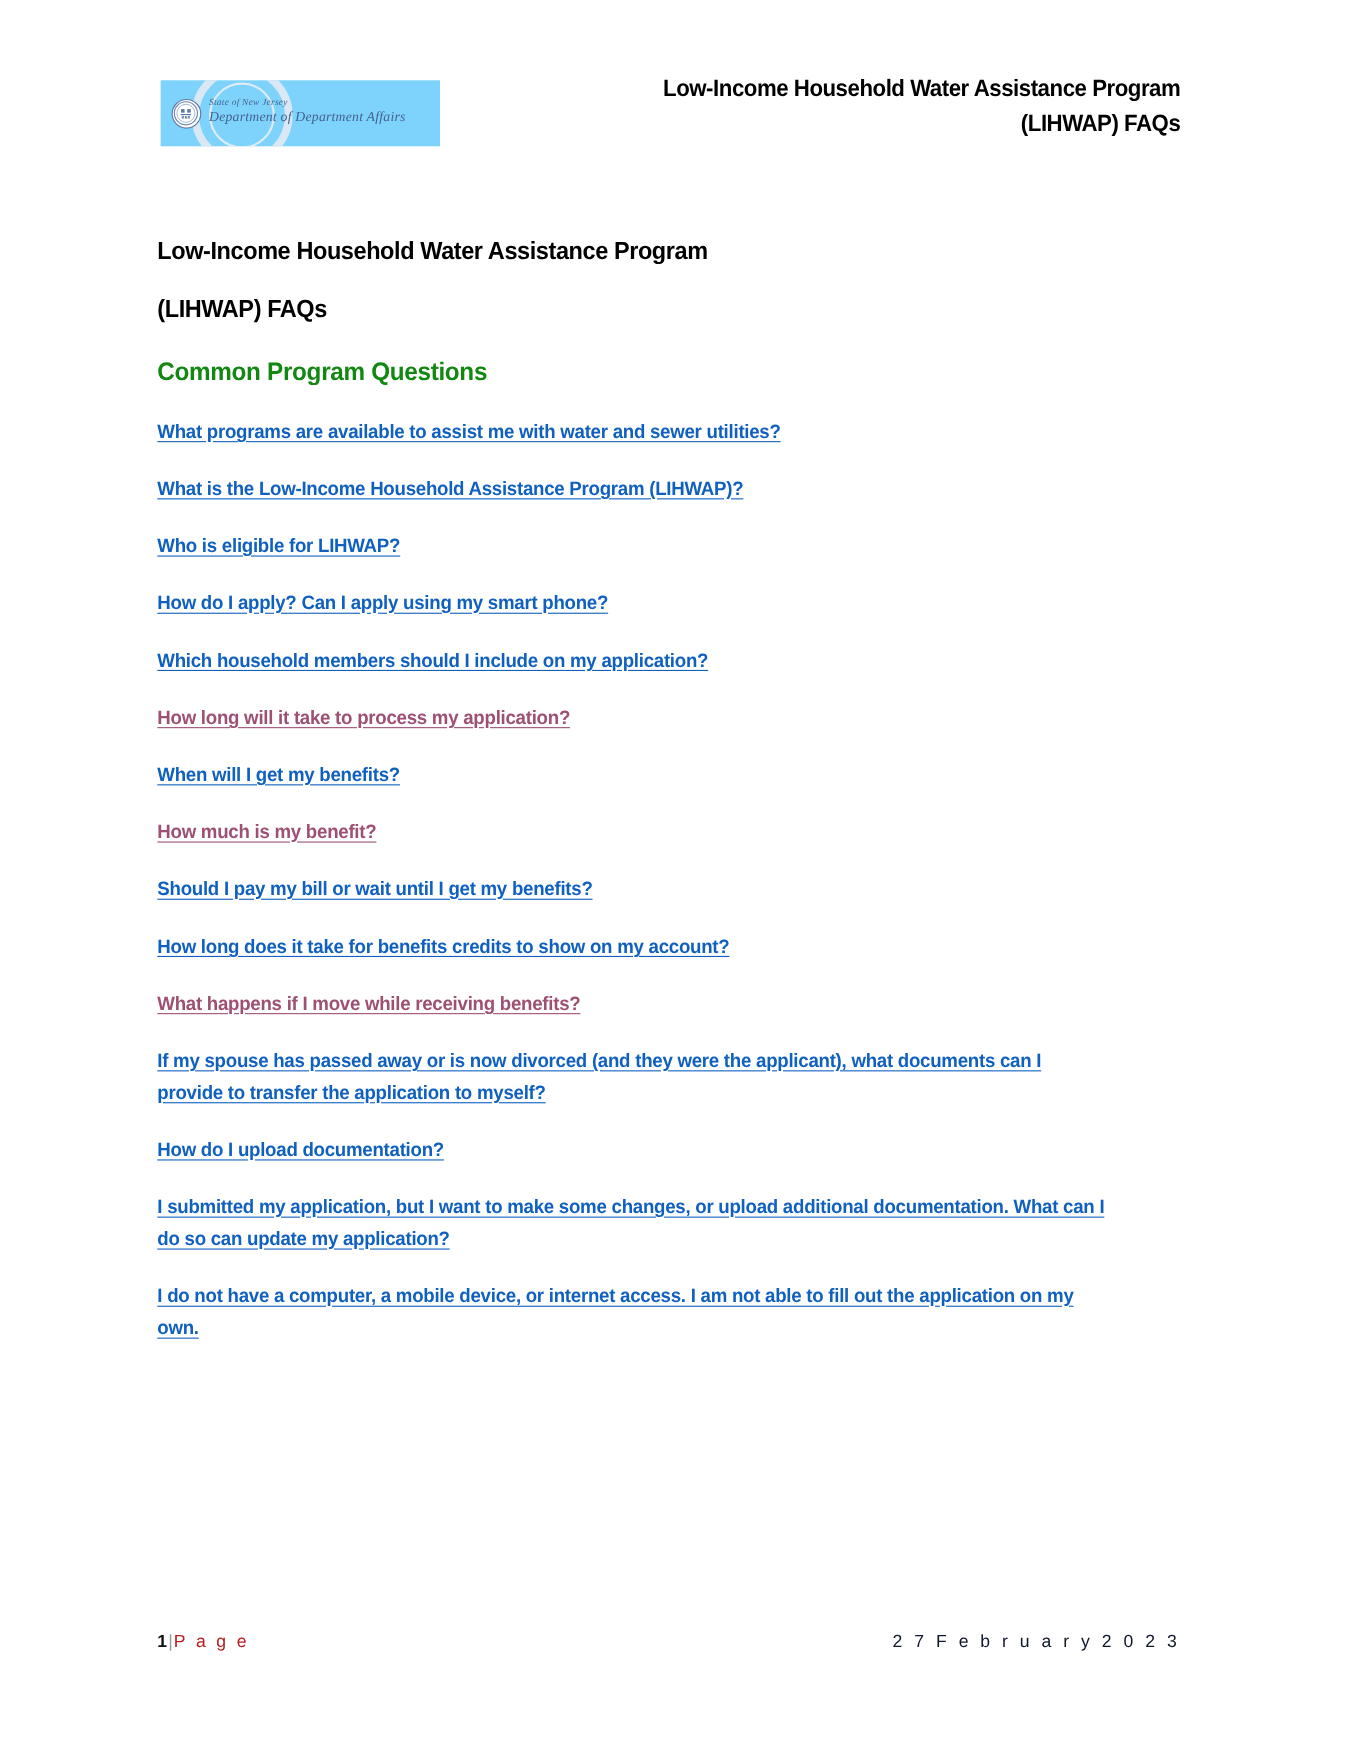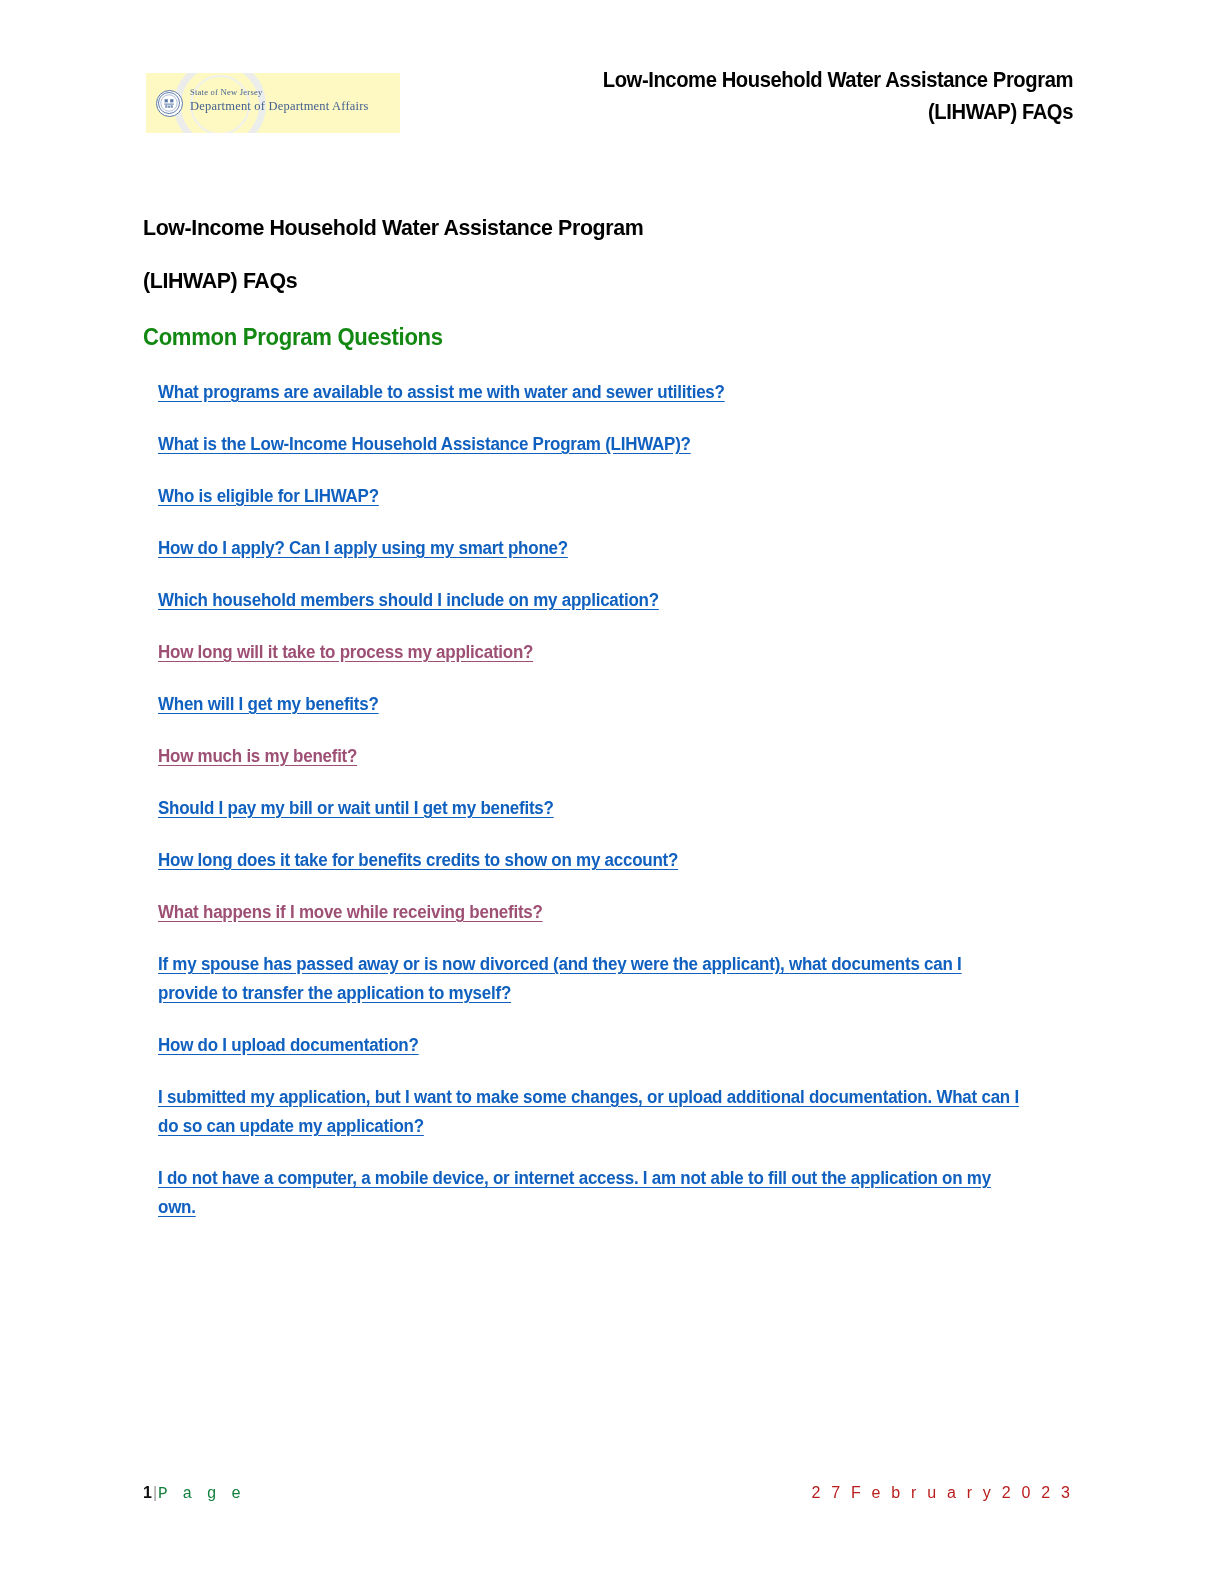--- a/index.html
+++ b/index.html
@@ -32,22 +32,23 @@
     width: 930px;
     height: 110px;
   }
 
   .logo-box {
     position: absolute;
     top: 9px;
     left: 3px;
     width: 254px;
     height: 60px;
-    background: #fef9c3;
+    background: #7dd3fc;
     overflow: hidden;
+    font-style: italic;
   }
   .logo-watermark {
     position: absolute;
     left: 28px;
     top: -14px;
     width: 92px;
     height: 92px;
     border-radius: 50%;
     border: 7px solid #e9ecf2;
     box-sizing: border-box;
@@ -132,21 +133,21 @@
     font-weight: bold;
     font-size: 23px;
     line-height: 30px;
     letter-spacing: -0.3px;
     color: #128812;
     margin: 0 0 26px 0;
     transform: scaleX(0.96);
     transform-origin: left top;
   }
 
-  .faq-list { margin: 15px; padding: 0; }
+  .faq-list { margin: 0; padding: 0; }
 
   .faq-link {
     display: block;
     font-weight: bold;
     font-size: 17.6px;
     line-height: 29px;
     letter-spacing: -0.25px;
     text-decoration: underline;
     text-underline-offset: 2.5px;
     margin-bottom: 23px;
@@ -178,31 +179,30 @@
   .footer-page .pg-num {
     font-weight: bold;
     color: #111111;
     letter-spacing: 0;
   }
   .footer-page .pg-sep {
     color: #9a9a9a;
     padding: 0 1px;
   }
   .footer-page .pg-word {
-    color: #15803d;
+    color: #b91c1c;
     letter-spacing: 2.6px;
-    font-family: Liberation Mono, monospace;
   }
   .footer-date {
     position: absolute;
     right: 0;
     top: 0;
     font-size: 16px;
     line-height: 22px;
-    color: #b91c1c;
+    color: #0f172a;
     letter-spacing: 3.2px;
     white-space: nowrap;
   }
 </style>
 </head>
 <body>
 
 <div class="page">
 
   <div class="doc-header">

